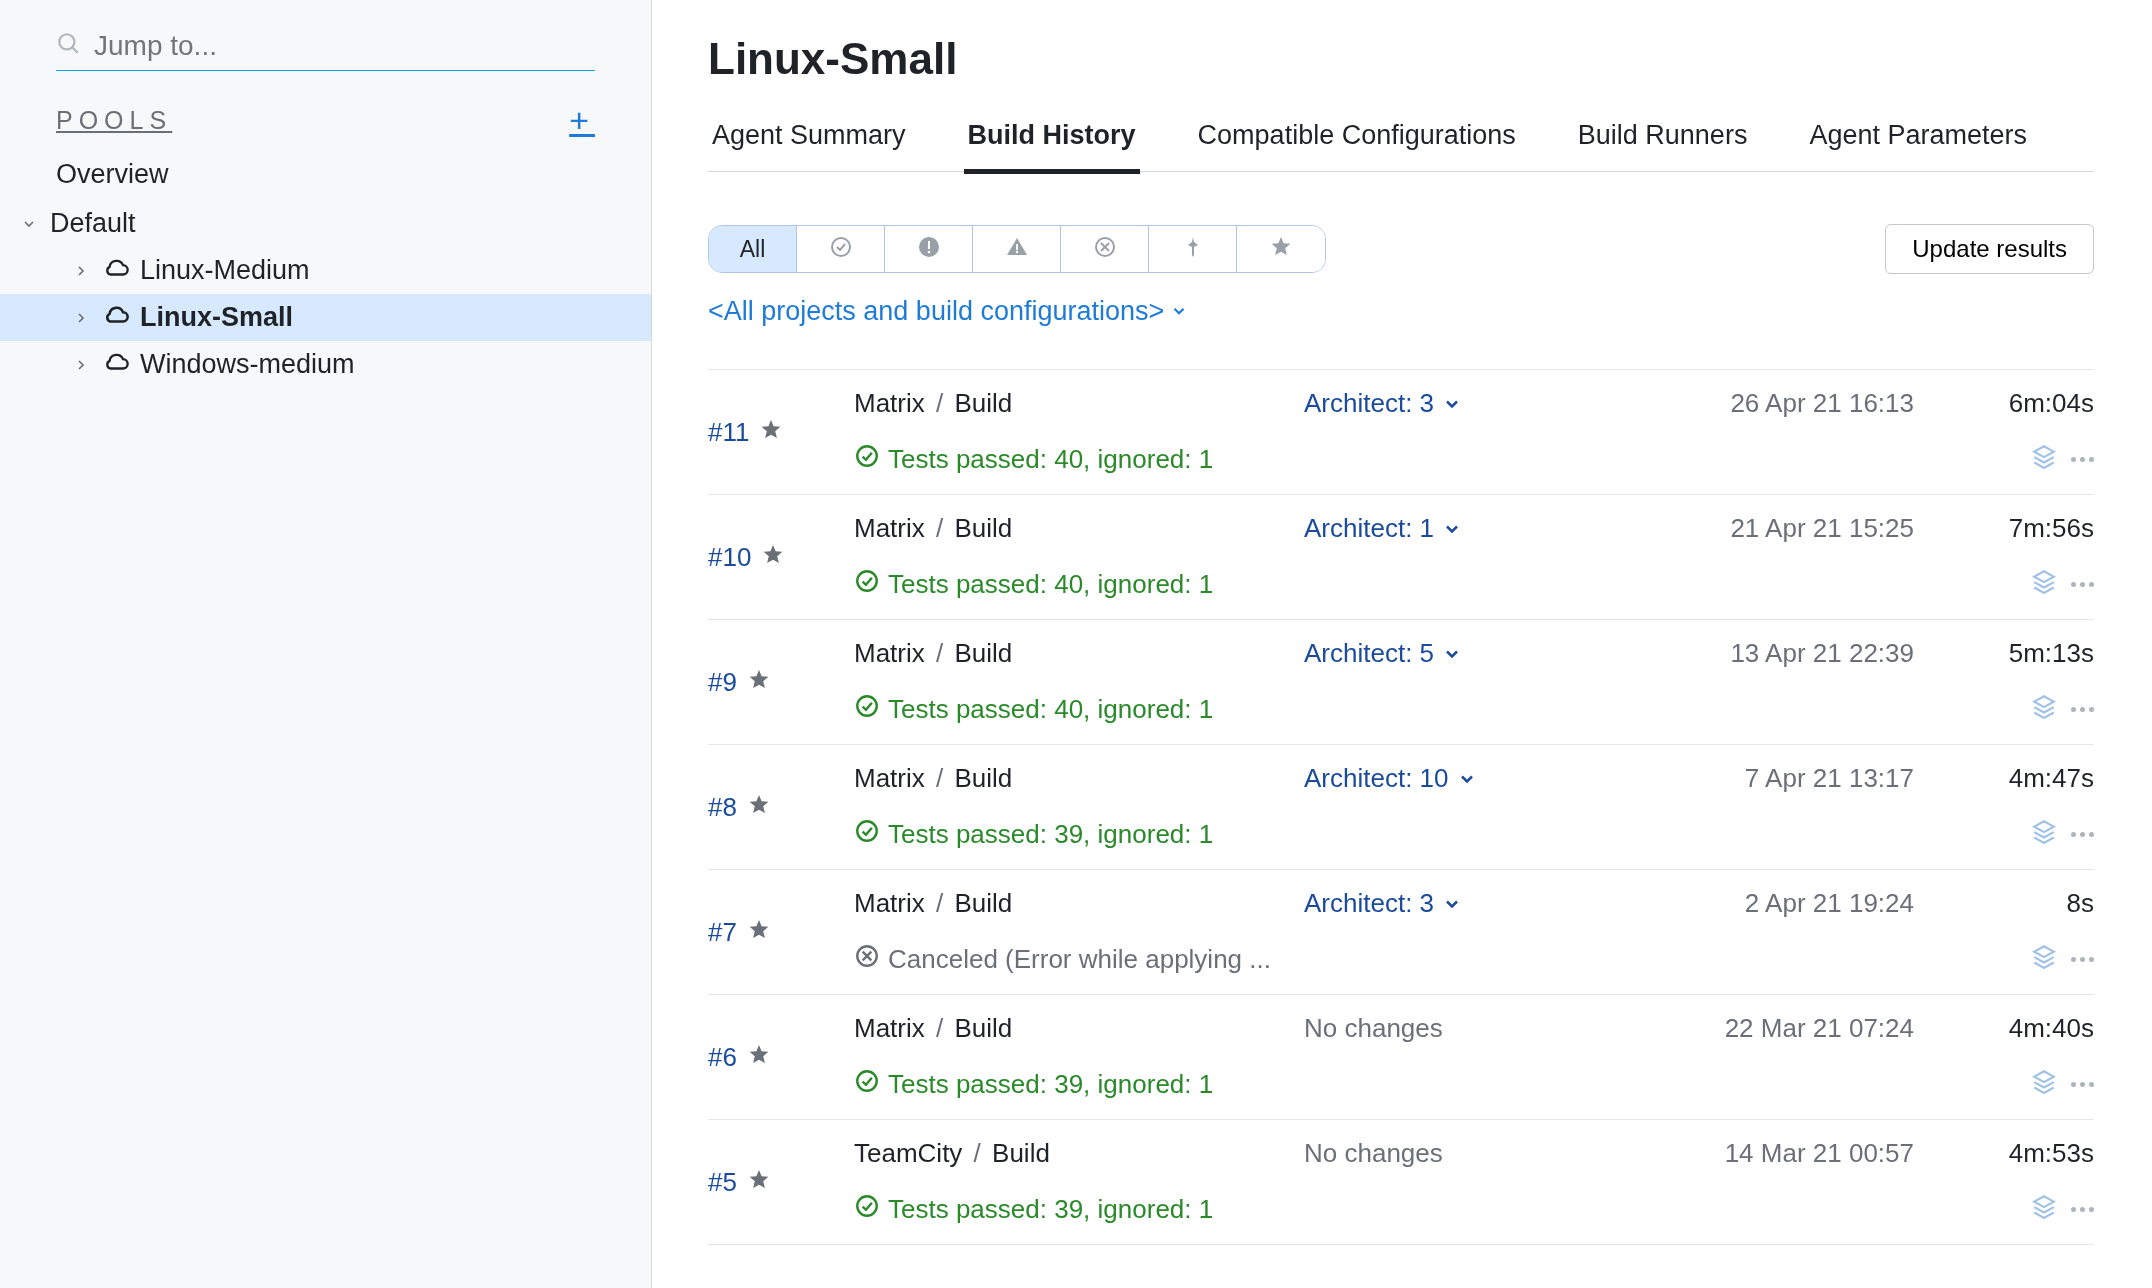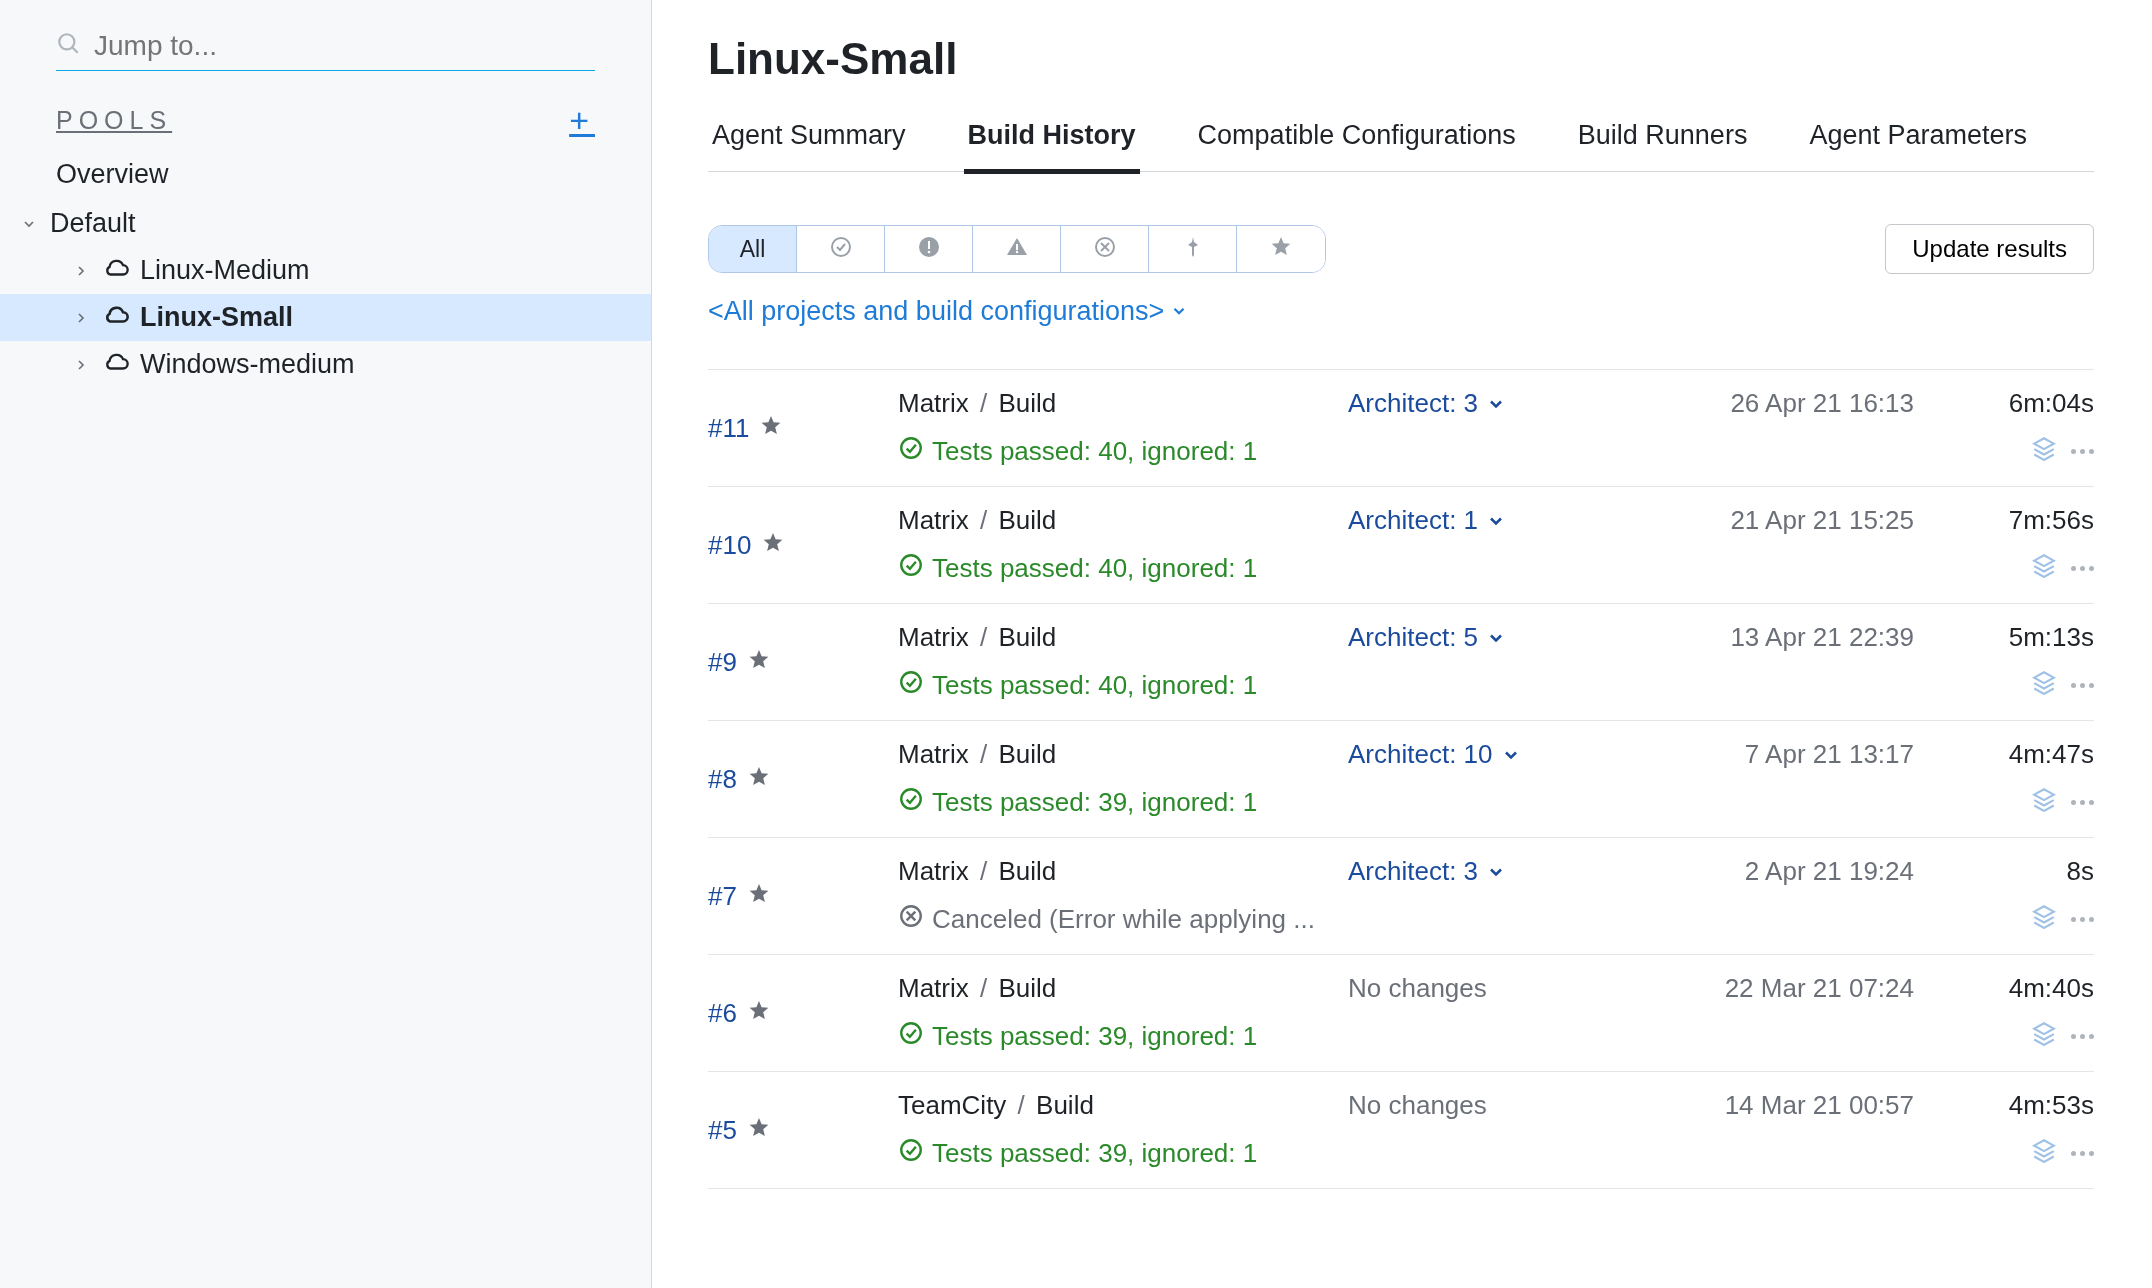--- a/index.html
+++ b/index.html
@@ -37,33 +37,33 @@
   .scope-link { margin-top: 22px; color: #1e7bd7; font-size: 27px; display: inline-flex; align-items: center; gap: 6px; cursor: pointer; }
   .scope-link svg { width: 18px; height: 18px; }
 
   .builds { margin-top: 42px; }
   .build-row { display: flex; padding: 18px 0 18px 0; border-bottom: 1px solid #e3e5e9; position: relative; }
   .build-row:first-child { border-top: 1px solid #e3e5e9; }
   .col-num { width: 146px; display: flex; align-items: center; gap: 10px; }
   .build-num { color: #1a4b9c; font-size: 26px; }
   .star { color: #6b7078; }
   .star svg { width: 24px; height: 24px; }
-  .col-project { width: 450px; display: flex; flex-direction: column; gap: 16px; margin-left: 44px; }
+  .col-project { width: 450px; display: flex; flex-direction: column; gap: 24px; }
   .proj-path { font-size: 26px; }
   .proj-path .sep { color: #6b7078; margin: 0 4px; }
   .status { display: flex; align-items: center; gap: 8px; font-size: 26px; }
   .status.ok { color: #2a8a2a; }
   .status.cancel { color: #6b7078; }
   .status svg { width: 26px; height: 26px; flex: none; }
   .col-changes { width: 310px; font-size: 26px; display: flex; align-items: flex-start; gap: 8px; }
   .col-changes.link { color: #1a4b9c; }
   .col-changes.none { color: #6b7078; }
   .col-changes svg { width: 20px; height: 20px; margin-top: 6px; }
   .col-date { flex: 1; text-align: right; color: #6b7078; font-size: 26px; }
-  .col-dur { width: 180px; text-align: right; font-size: 26px; display: flex; flex-direction: column; align-items: flex-end; gap: 16px; }
+  .col-dur { width: 180px; text-align: right; font-size: 26px; display: flex; flex-direction: column; align-items: flex-end; gap: 16px; justify-content: space-between; }
   .dur-icons { display: flex; gap: 14px; color: #aeb4bc; }
   .dur-icons svg { width: 26px; height: 26px; }
   .dots { display: flex; gap: 4px; align-items: center; }
   .dots span { width: 5px; height: 5px; background: #aeb4bc; border-radius: 50%; }
 </style>
 </head>
 <body>
 
 <div class="sidebar">
   <div class="search-wrap">

